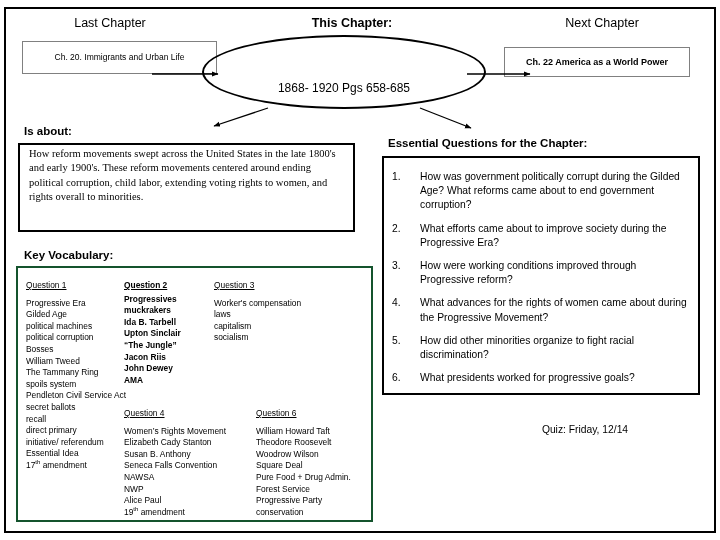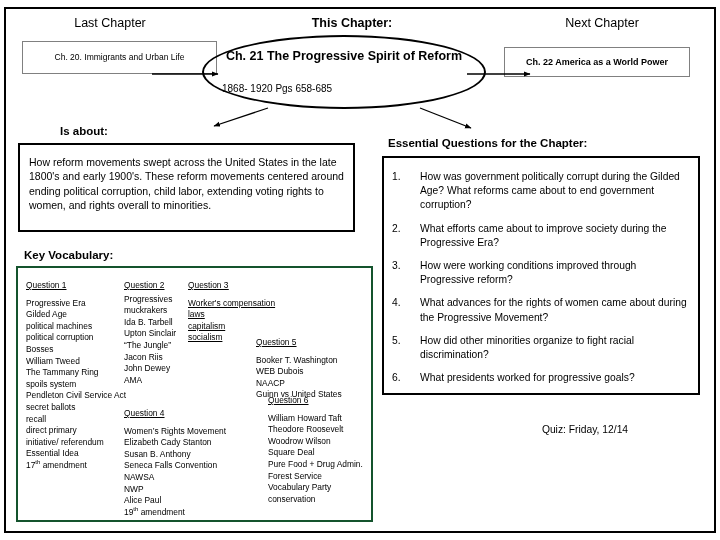--- a/index.html
+++ b/index.html
@@ -68,47 +68,49 @@
     width: 244px;
     text-align: center;
     font-weight: bold;
     font-size: 12.5px;
     line-height: 15.5px;
   }
   #ellipse-sub {
     position: absolute;
     left: 222px; top: 83px;
     width: 244px;
-    font-size: 10px;
+    text-align: center;
+    font-size: 12px;
     line-height: 11px;
   }
 
   .arrow-svg { position: absolute; overflow: visible; }
 
   
   .sec-head {
     position: absolute;
     font-weight: bold;
     font-size: 11.5px;
     line-height: 14px;
     white-space: nowrap;
   }
-  #h-isabout { left: 24px;  top: 124px; margin-left: 36px; }
+  #h-isabout { left: 24px;  top: 124px; }
   #h-vocab   { left: 24px;  top: 248px; }
   #h-eq      { left: 388px; top: 136px; }
 
   #isabout-box {
     position: absolute;
     left: 18px; top: 143px;
     width: 337px; height: 89px;
     border: 2px solid #000;
     box-sizing: border-box;
-    padding: 10px 8px 4px 9px;
+    padding: 2px 8px 4px 9px;
     font-size: 10.5px;
     line-height: 14.4px;
+    font-family: Liberation Serif, serif;
   }
 
   #vocab-box {
     position: absolute;
     left: 16px; top: 266px;
     width: 357px; height: 256px;
     border: 2px solid #14532d;
     box-sizing: border-box;
   }
   .vcol {
@@ -119,25 +121,25 @@
   }
   .qhead {
     text-decoration: underline;
     display: block;
     margin-bottom: 2px;
   }
   .vgap { display: block; height: 4px; }
   .vblock { display: block; }
 
   #vcol1 { left: 8px;   top: 12px; }
-  #vcol2 { left: 106px; top: 12px; }
-  #vcol3 { left: 170px; top: 12px; text-decoration: underline; }
+  #vcol2 { left: 106px; top: 12px; font-weight: bold; }
+  #vcol3 { left: 196px; top: 12px; }
   #vcol4 { left: 238px; top: 69px; }
   #vcol5 { left: 106px; top: 140px; }
-  #vcol6 { left: 238px; top: 127px; margin-left: 12px; }
+  #vcol6 { left: 238px; top: 140px; }
 
   
   #eq-box {
     position: absolute;
     left: 382px; top: 156px;
     width: 318px; height: 239px;
     border: 2px solid #000;
     box-sizing: border-box;
     padding: 12px 8px 4px 8px;
   }
@@ -169,21 +171,20 @@
   <div id="frame"></div>
 
   <div class="hdr-label" id="lbl-last">Last Chapter</div>
   <div class="hdr-label" id="lbl-next">Next Chapter</div>
   <div class="hdr-label" id="lbl-this">This Chapter:</div>
 
   <div class="chbox" id="box-last">Ch. 20. Immigrants and Urban Life</div>
   <div class="chbox" id="box-next">Ch. 22 America as a World Power</div>
 
   <div id="ellipse"></div>
-  <div id="ellipse-title">Ch. 21 The Progressive Spirit of Reform</div>
   <div id="ellipse-sub">1868- 1920   Pgs 658-685</div>
 
   <svg class="arrow-svg" style="left:0;top:0;width:720px;height:540px">
     <defs>
       <marker id="ah" markerWidth="7" markerHeight="7" refX="6" refY="3.2" orient="auto" markerUnits="userSpaceOnUse">
         <path d="M0,0.6 L6.5,3.2 L0,5.8 z" fill="#000"></path>
       </marker>
     </defs>
 
     <line x1="152" y1="74" x2="218" y2="74" stroke="#000" stroke-width="1.7" marker-end="url(#ah)"></line>
@@ -234,28 +235,20 @@
 
     <div class="vcol" id="vcol3">
       <span class="qhead">Question 3</span>
       <span class="vgap"></span>
       <span class="vblock">Worker's compensation</span>
       <span class="vblock">laws</span>
       <span class="vblock">capitalism</span>
       <span class="vblock">socialism</span>
     </div>
 
-    <div class="vcol" id="vcol4">
-      <span class="qhead">Question 5</span>
-      <span class="vgap"></span>
-      <span class="vblock">Booker T. Washington</span>
-      <span class="vblock">WEB Dubois</span>
-      <span class="vblock">NAACP</span>
-      <span class="vblock">Guinn vs United States</span>
-    </div>
 
     <div class="vcol" id="vcol5">
       <span class="qhead">Question 4</span>
       <span class="vgap"></span>
       <span class="vblock">Women’s Rights Movement</span>
       <span class="vblock">Elizabeth Cady Stanton</span>
       <span class="vblock">Susan B. Anthony</span>
       <span class="vblock">Seneca Falls Convention</span>
       <span class="vblock">NAWSA</span>
       <span class="vblock">NWP</span>
@@ -265,21 +258,21 @@
 
     <div class="vcol" id="vcol6">
       <span class="qhead">Question 6</span>
       <span class="vgap"></span>
       <span class="vblock">William Howard Taft</span>
       <span class="vblock">Theodore Roosevelt</span>
       <span class="vblock">Woodrow Wilson</span>
       <span class="vblock">Square Deal</span>
       <span class="vblock">Pure Food + Drug Admin.</span>
       <span class="vblock">Forest Service</span>
-      <span class="vblock">Vocabulary Party</span>
+      <span class="vblock">Progressive Party</span>
       <span class="vblock">conservation</span>
     </div>
   </div>
 
   <div class="sec-head" id="h-eq">Essential Questions for the Chapter:</div>
   <div id="eq-box">
     <div class="eq-item">
       <span class="eq-num">1.</span>
       <span class="eq-txt">How was government politically corrupt during the Gilded Age? What reforms came about to end government corruption?</span>
     </div>

